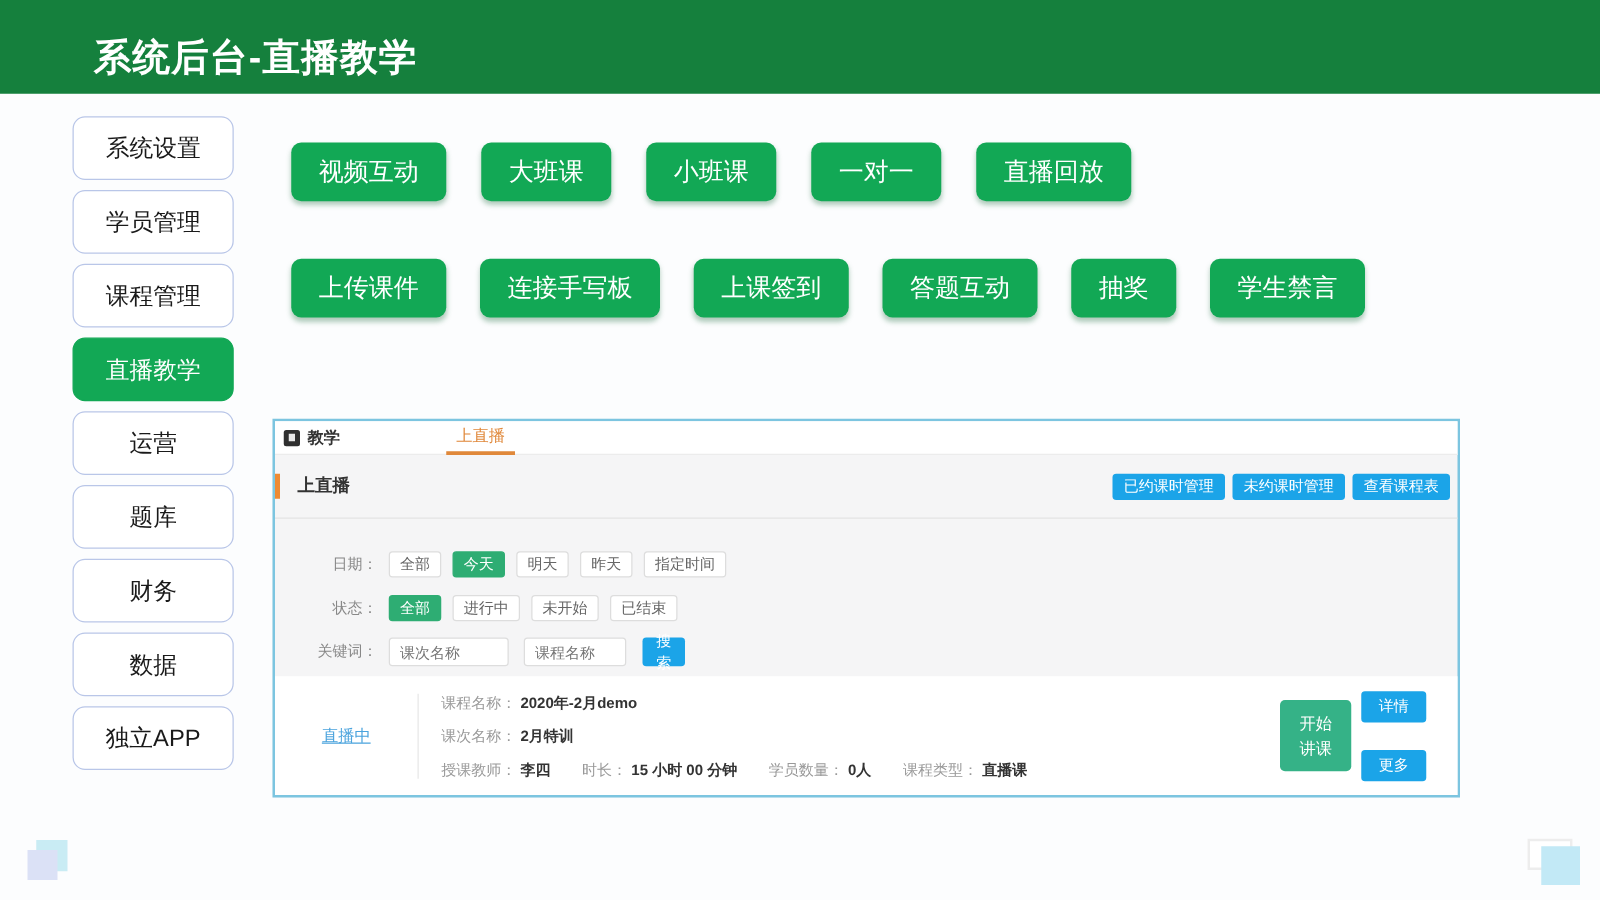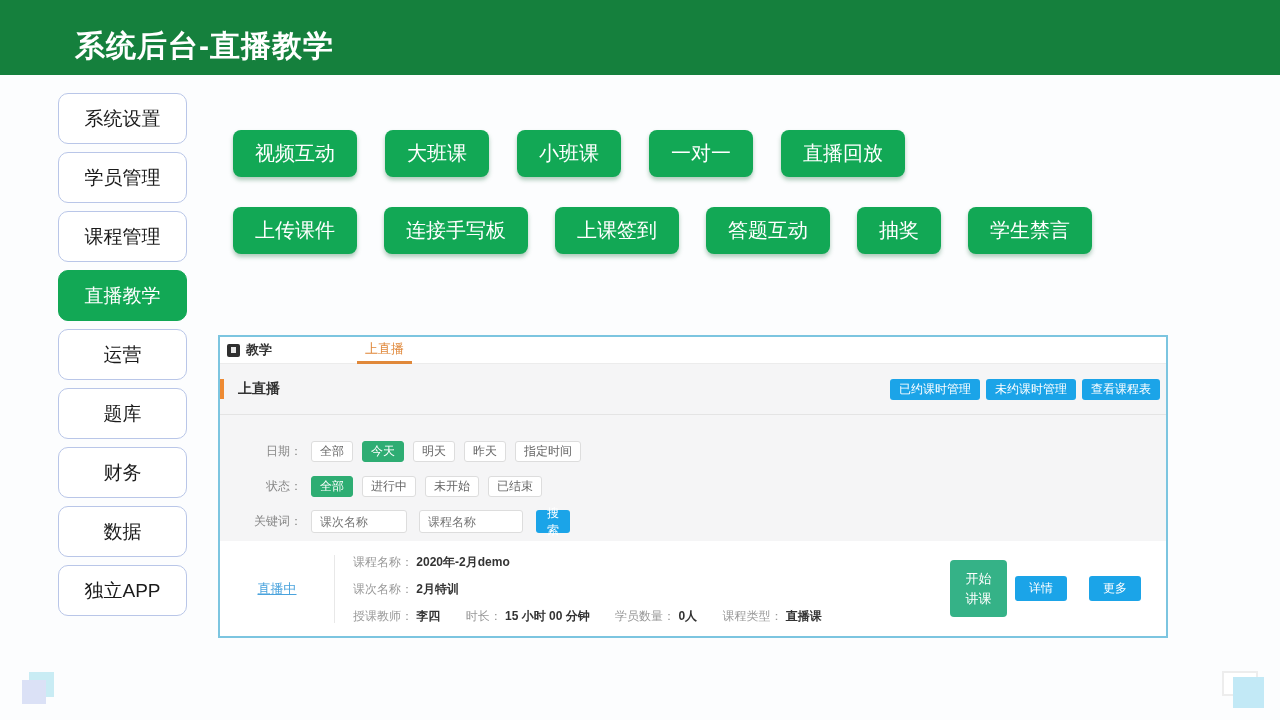--- a/index.html
+++ b/index.html
@@ -13,21 +13,21 @@
 
   
   .sidebar{position:absolute;left:58px;top:93px;width:129px;}
   .side-btn{box-sizing:border-box;width:129px;height:51px;margin-bottom:8px;background:#fff;
     border:1px solid #b9c6e8;border-radius:10px;display:flex;align-items:center;justify-content:center;
     font-size:19px;color:#1a1a1a;cursor:pointer;}
   .side-btn.active{background:#12a855;border-color:#12a855;color:#fff;}
 
   
   .feat-row{position:absolute;display:flex;}
-  .feat-row.r1{left:233px;top:130px;gap:28px;}
+  .feat-row.r1{left:233px;top:114px;gap:28px;}
   .feat-row.r2{left:233px;top:207px;gap:27px;}
   .g-btn{height:47px;min-width:78px;padding:0 22px;background:#12a855;color:#fff;font-size:20px;
     border:none;border-radius:8px;display:flex;align-items:center;justify-content:center;
     box-shadow:0 3px 4px rgba(30,110,60,.35);cursor:pointer;white-space:nowrap;}
 
   
   .panel{position:absolute;left:218px;top:335px;width:950px;height:303px;box-sizing:border-box;
     border:2px solid #7cc5e0;background:#f5f5f6;}
   .topbar{height:27px;background:#fff;border-bottom:1px solid #ececec;display:flex;align-items:center;
     padding-left:7px;box-sizing:border-box;}
@@ -48,39 +48,39 @@
 
   .filters{padding:25px 0 0 22px;}
   .filter-row{display:flex;align-items:center;margin-bottom:12px;height:23px;}
   .filter-label{width:60px;text-align:right;font-size:12px;color:#888;}
   .filter-opt{box-sizing:border-box;height:21px;padding:0 8px;margin-left:9px;background:#fff;
     border:1px solid #ddd;border-radius:3px;font-size:12px;color:#666;display:flex;align-items:center;
     cursor:pointer;white-space:nowrap;}
   .filter-opt.selected{background:#2ead73;border-color:#2ead73;color:#fff;}
   .kw-input{box-sizing:border-box;width:96px;height:23px;margin-left:9px;border:1px solid #ddd;
     border-radius:3px;font-size:12px;padding:0 8px;color:#333;background:#fff;outline:none;}
-  .kw-input.second{width:104px;margin-left:12px;}
+  .kw-input.second{width:82px;margin-left:12px;}
   .search-btn{width:34px;height:23px;margin-left:13px;background:#1ba4e8;color:#fff;font-size:12px;
     border:none;border-radius:3px;display:flex;align-items:center;justify-content:center;cursor:pointer;}
 
   .record-row{position:absolute;left:0;bottom:0;width:100%;height:95px;background:#fff;
     display:flex;align-items:center;box-sizing:border-box;}
   .record-status{width:114px;text-align:center;color:#4aa3dd;font-size:13px;text-decoration:underline;}
   .record-divider{width:1px;height:68px;background:#e8e8e8;}
   .record-details{margin-left:18px;font-size:12px;flex:1;}
   .detail-line{height:14px;line-height:14px;margin-bottom:13px;white-space:nowrap;}
   .detail-line:last-child{margin-bottom:0;}
   .lbl{color:#999;}
   .val{color:#333;font-weight:bold;}
   .grp{margin-right:22px;}
   .record-actions{margin-left:auto;margin-right:25px;display:flex;align-items:center;gap:8px;}
   .start-btn{width:57px;height:57px;background:#35b287;color:#fff;border:none;border-radius:4px;
     font-size:13px;display:flex;flex-direction:column;align-items:center;justify-content:center;
     line-height:20px;cursor:pointer;}
-  .mini-col{display:flex;flex-direction:row;gap:22px;}
+  .mini-col{display:flex;flex-direction:column;gap:22px;}
   .mini-btn{width:52px;height:25px;background:#1ba4e8;color:#fff;font-size:12px;border:none;
     border-radius:3px;display:flex;align-items:center;justify-content:center;cursor:pointer;}
 
   
   .decor{position:absolute;}
   .d-bl-cyan{left:29px;top:672px;width:25px;height:25px;background:#c9ecf4;}
   .d-bl-purple{left:22px;top:680px;width:24px;height:24px;background:#dbe1f6;}
   .d-br-outline{left:1222px;top:671px;width:36px;height:25px;background:#fff;border:2px solid #ededed;box-sizing:border-box;}
   .d-br-cyan{left:1233px;top:677px;width:31px;height:31px;background:#c2e9f6;}
 </style>

